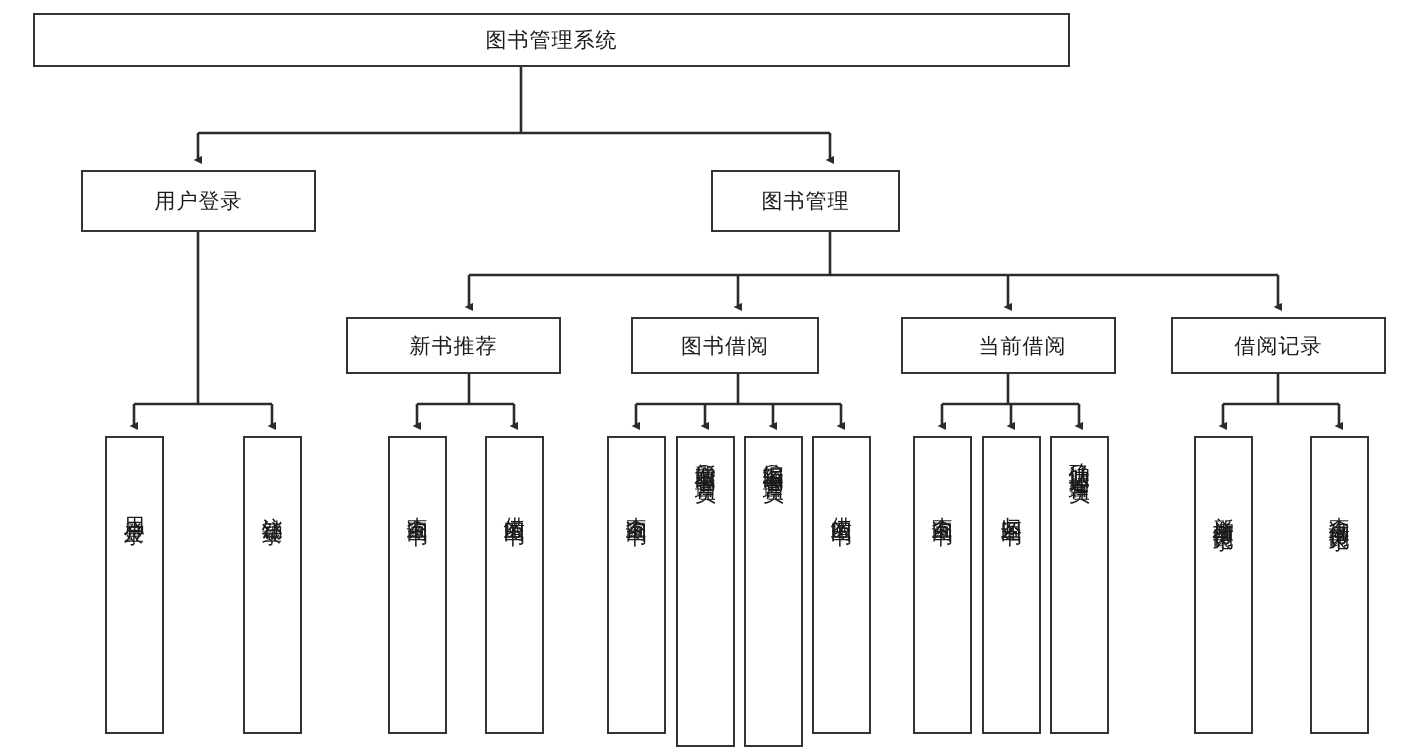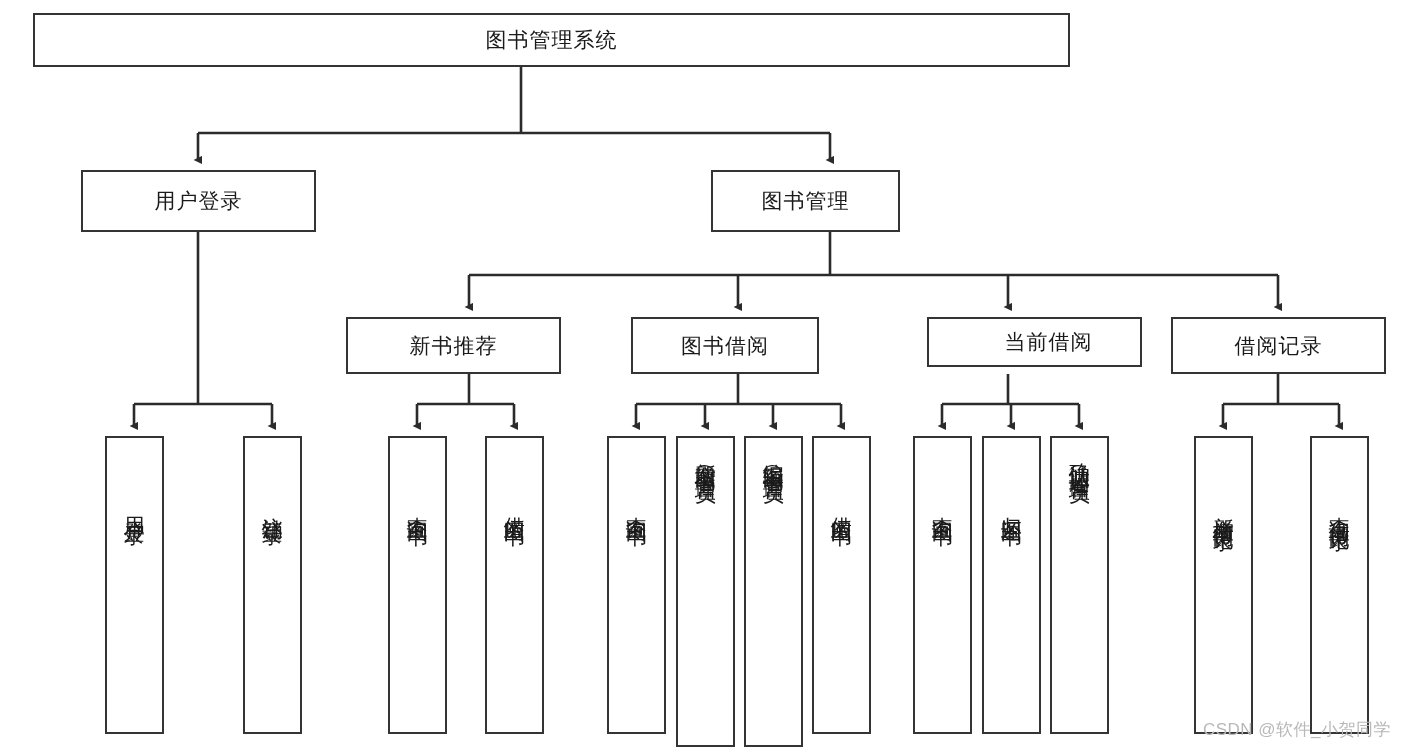--- a/index.html
+++ b/index.html
@@ -134,21 +134,21 @@
         <span>图书管理</span>
       </div>
     </div>
   <div id="level3-layer">
       <div class="node horiz" style="left: 346px; top: 317px; width: 215px; height: 57px;">
         <span>新书推荐</span>
       </div>
       <div class="node horiz" style="left: 631px; top: 317px; width: 188px; height: 57px;">
         <span>图书借阅</span>
       </div>
-      <div class="node horiz" style="left: 927px; top: 317px; width: 215px; height: 50px; padding-left: 28px;">
+      <div class="node horiz" style="left: 901px; top: 317px; width: 215px; height: 57px; padding-left: 28px;">
         <span>当前借阅</span>
       </div>
       <div class="node horiz" style="left: 1171px; top: 317px; width: 215px; height: 57px;">
         <span>借阅记录</span>
       </div>
     </div>
   <div id="leaf-layer">
       <div class="node vert" style="left: 105px; top: 436px; width: 59px; height: 298px;">
         <span class="vlabel">用户登录</span>
       </div>
@@ -183,14 +183,13 @@
         <span class="vlabel">确认归还（管理员）</span>
       </div>
       <div class="node vert" style="left: 1194px; top: 436px; width: 59px; height: 298px;">
         <span class="vlabel">新增借阅记录</span>
       </div>
       <div class="node vert" style="left: 1310px; top: 436px; width: 59px; height: 298px;">
         <span class="vlabel">查询借阅记录</span>
       </div>
     </div>
 
-  <div class="watermark">CSDN @软件_小贺同学</div>
 </div>
 
 </body></html>

